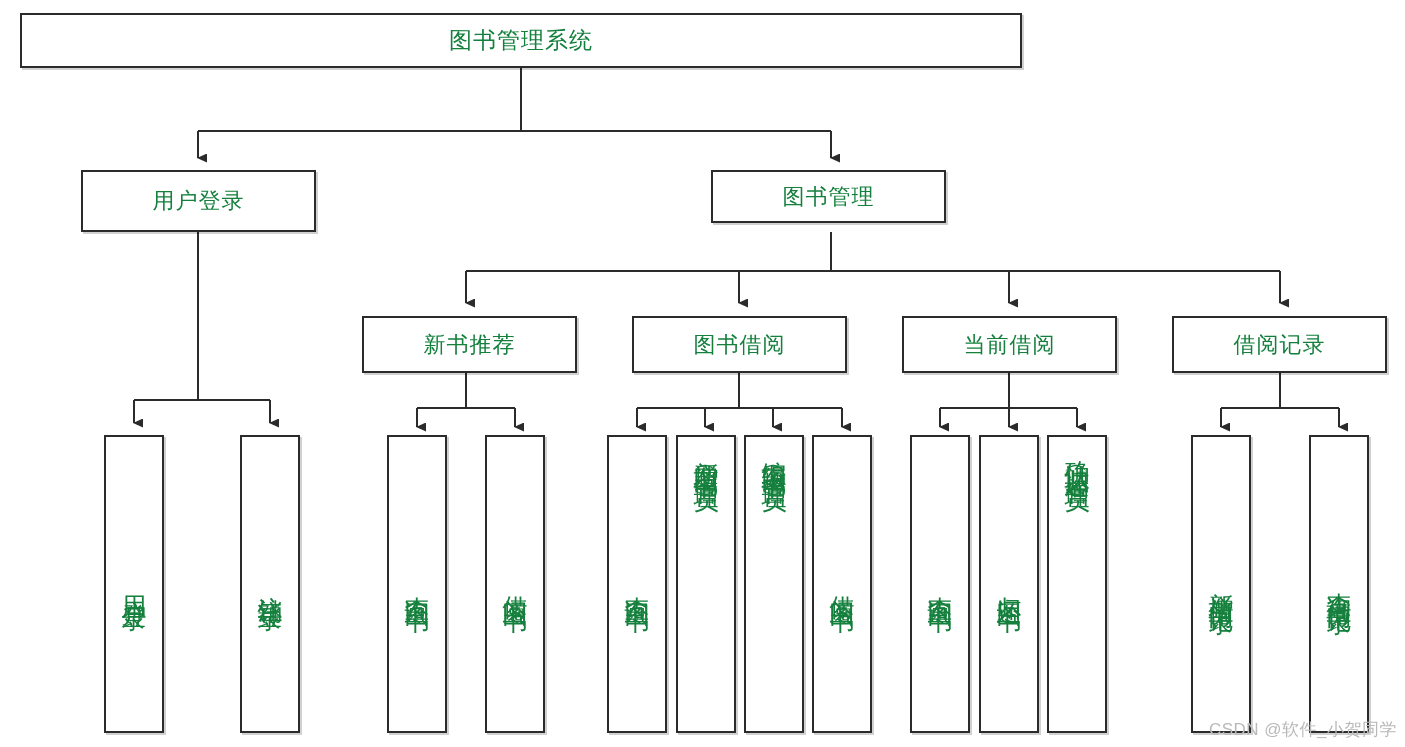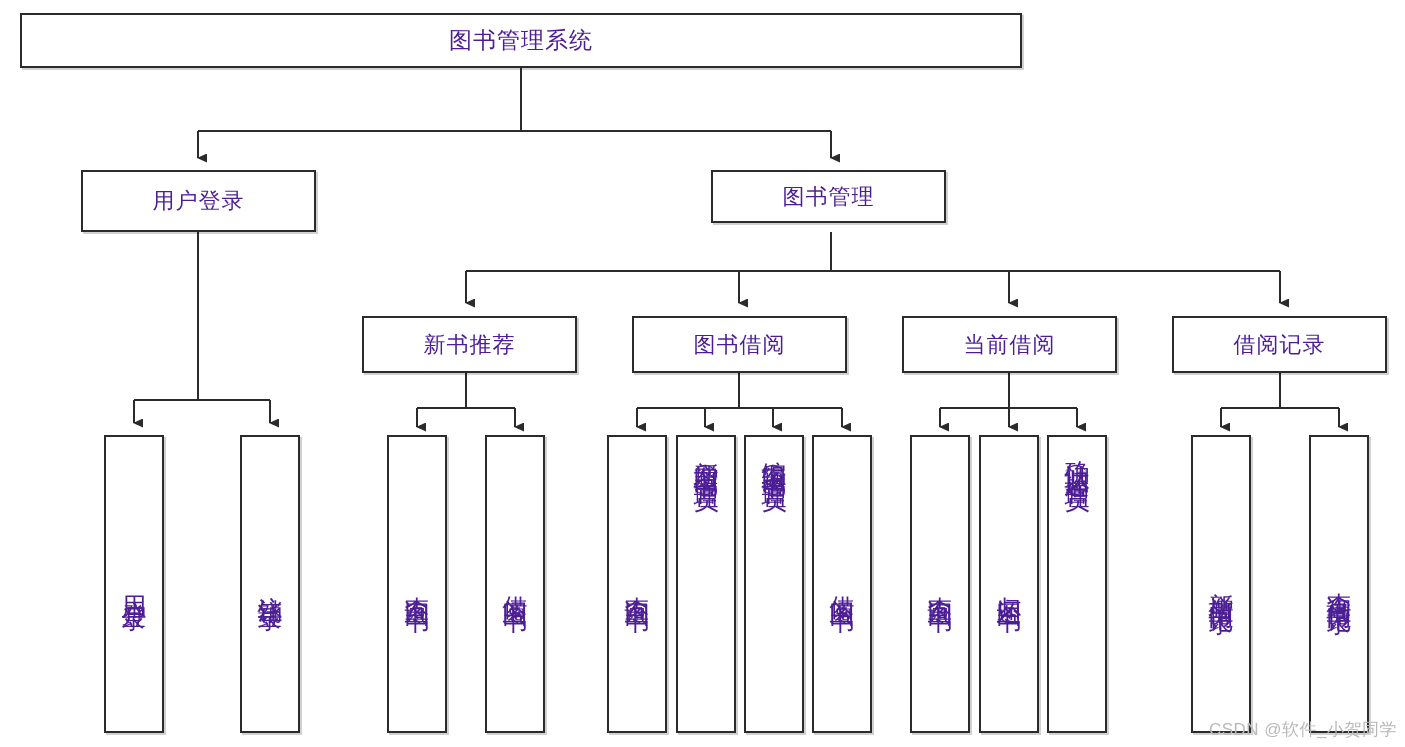--- a/index.html
+++ b/index.html
@@ -33,21 +33,21 @@
     box-sizing: border-box;
     background: #ffffff;
     border: 2px solid #2b2b2b;
     box-shadow: 2px 2px 0 rgba(0,0,0,0.18);
     display: flex;
     align-items: center;
     justify-content: center;
     overflow: hidden;
   }
   .node .label {
-    color: #4c1d95;
+    color: #15803d;
     font-family: "Liberation Sans", "DejaVu Sans", sans-serif;
     line-height: 1.15;
     text-align: center;
     white-space: nowrap;
   }
   .node.horizontal .label {
     font-size: 22px;
     letter-spacing: 1px;
   }
   .node.root .label {

